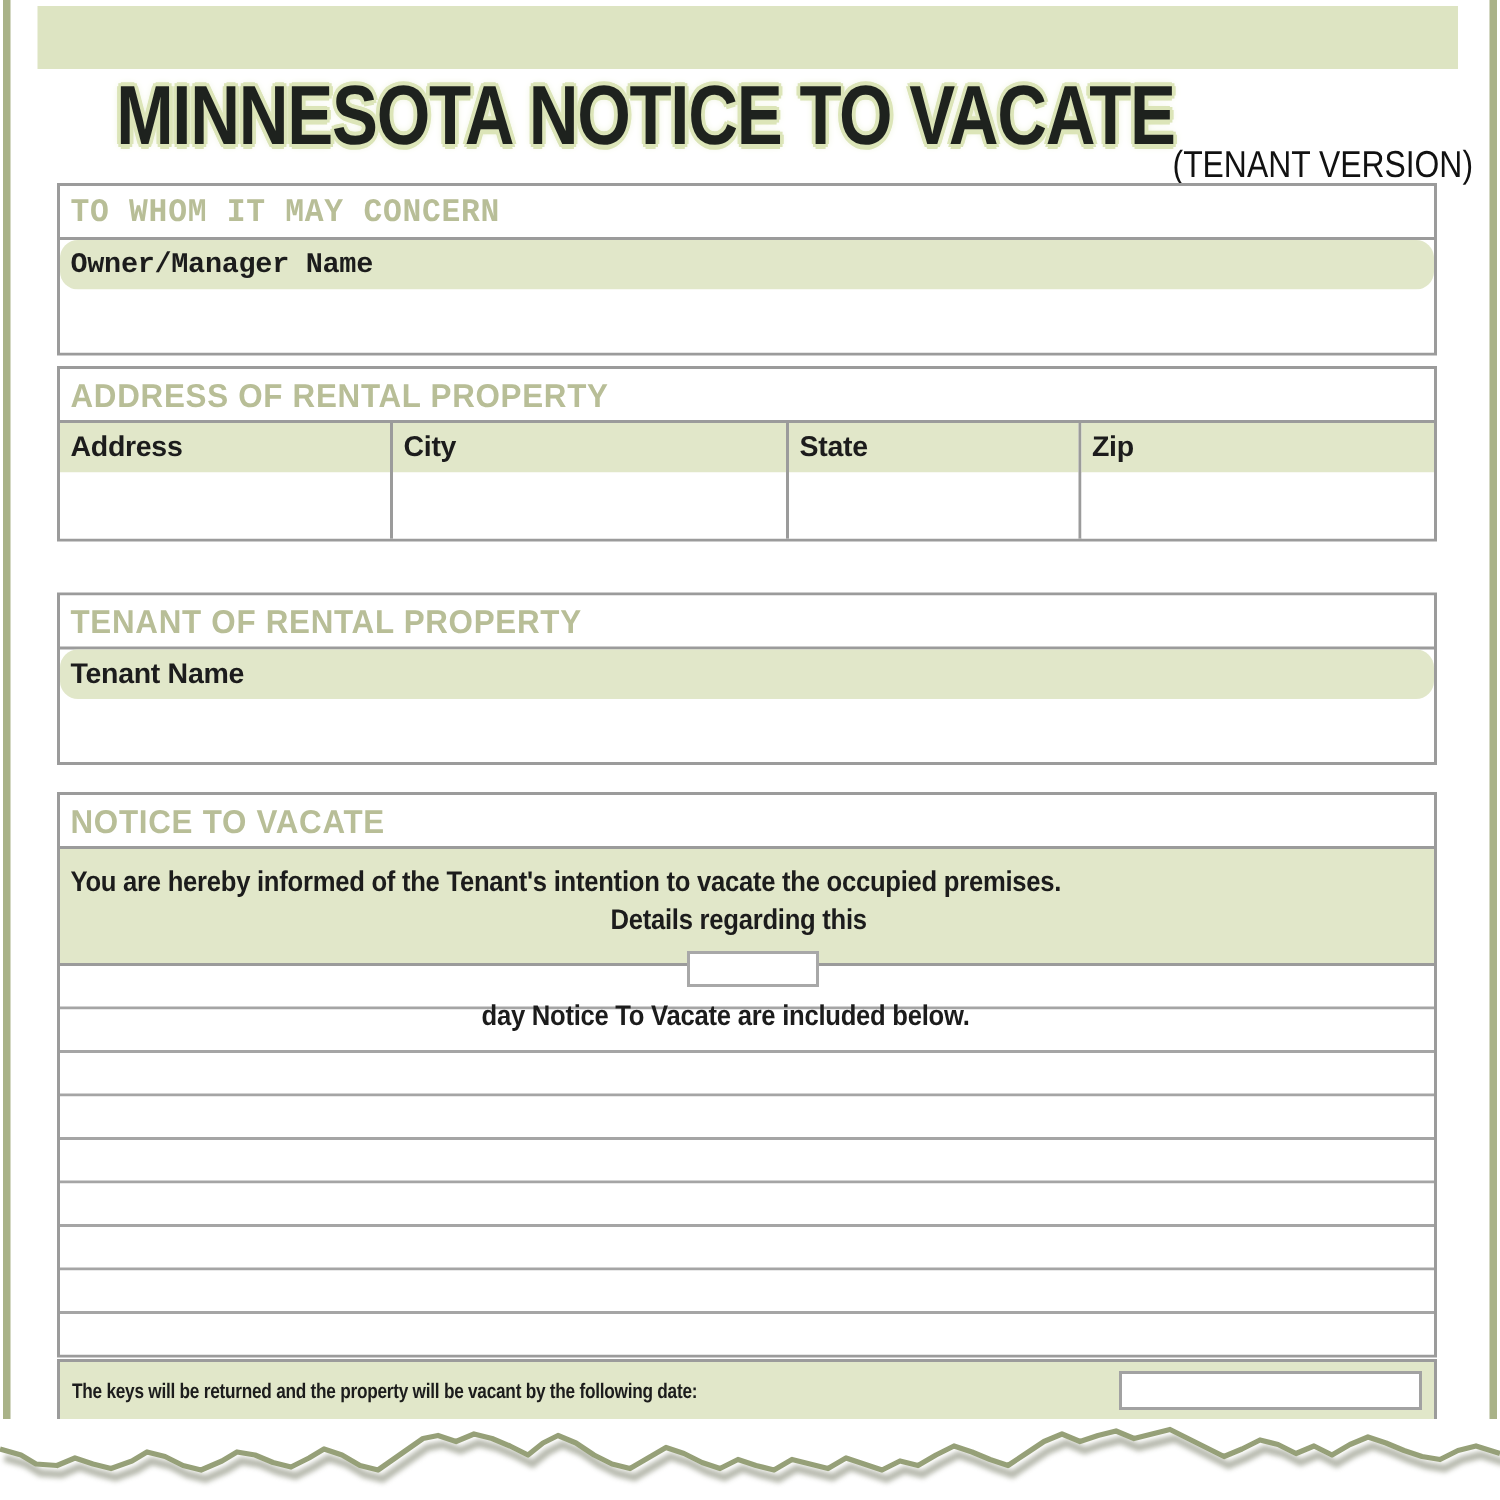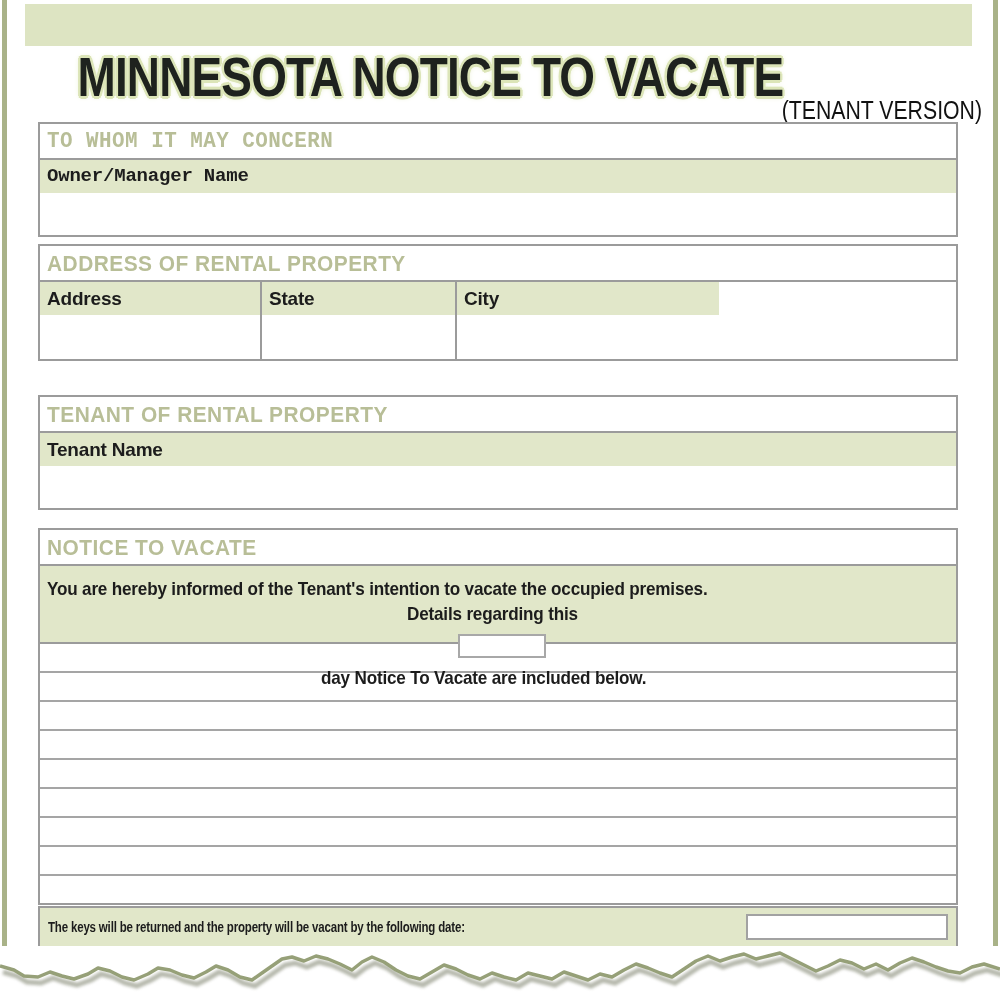--- a/index.html
+++ b/index.html
@@ -28,21 +28,21 @@
   .box1{top:122px;font-family:Liberation Mono, monospace;}
   .box2{top:244px;}
   .box3{top:395px;}
   .box4{top:528px;}
 
   .sec-head{height:34px;line-height:36px;padding-left:7px;border-bottom:2px solid #9b9b9b;background:#fff;}
   .sec-head span{display:inline-block;transform:scaleX(.95);transform-origin:0 50%;
     font-size:22px;font-weight:700;letter-spacing:.5px;color:#b8be97;white-space:nowrap;}
 
   .label-row{height:33px;line-height:33px;padding-left:7px;background:#e1e7c9;
-    font-size:19px;font-weight:700;letter-spacing:-.2px;}
+    font-size:19px;font-weight:700;letter-spacing:-.2px;border-radius:12px;}
   .fill{height:42px;background:#fff;}
 
   .addr-table{display:flex;width:100%;}
   .addr-col{flex:0 0 auto;}
   .addr-col + .addr-col{border-left:2px solid #9b9b9b;}
   .addr-c1{width:220px;} .addr-c2{width:262px;} .addr-c3{width:193px;} .addr-c4{flex:1 1 auto;}
   .addr-head{height:33px;line-height:33px;padding-left:7px;background:#e1e7c9;
     font-size:19px;font-weight:700;letter-spacing:-.2px;}
   .addr-body{height:44px;background:#fff;}
 
@@ -93,26 +93,30 @@
 
 <div class="box box2">
   <div class="sec-head">
     <span>ADDRESS OF RENTAL PROPERTY</span>
   </div>
   <div class="addr-table">
     <div class="addr-col addr-c1">
       <div class="addr-head">Address</div>
       <div class="addr-body"></div>
     </div>
+    <div class="addr-col addr-c2">
+      <div class="addr-head">City</div>
+      <div class="addr-body"></div>
+    </div>
     <div class="addr-col addr-c3">
       <div class="addr-head">State</div>
       <div class="addr-body"></div>
     </div>
-    <div class="addr-col addr-c2">
-      <div class="addr-head">City</div>
+    <div class="addr-col addr-c4">
+      <div class="addr-head">Zip</div>
       <div class="addr-body"></div>
     </div>
   </div>
 </div>
 
 <div class="box box3">
   <div class="sec-head">
     <span>TENANT OF RENTAL PROPERTY</span>
   </div>
   <div class="label-row">Tenant Name</div>

